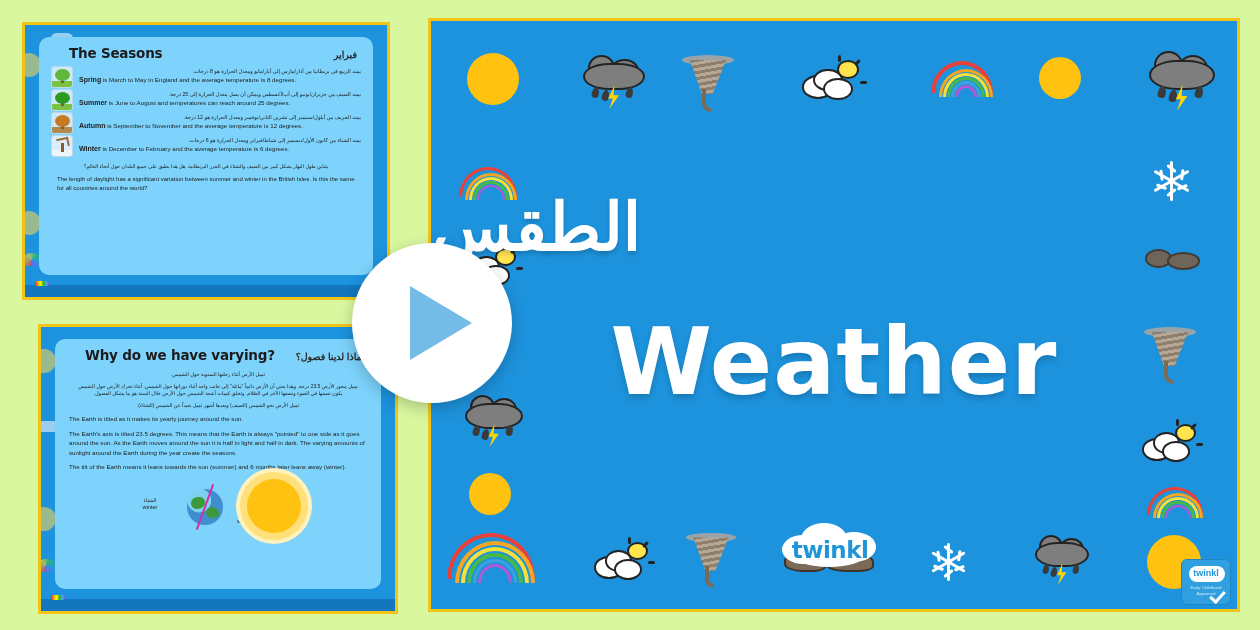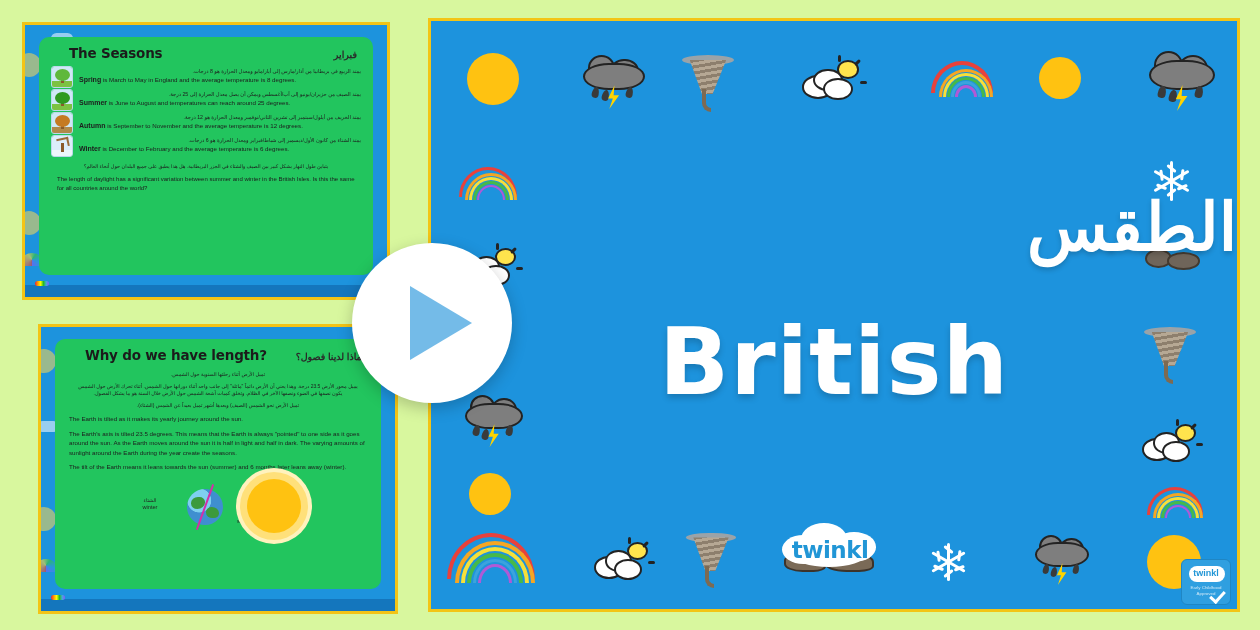--- a/index.html
+++ b/index.html
@@ -19,21 +19,21 @@
     position: absolute;
     background: #1d93dd;
     border: 3px solid #f3c416;
     overflow: hidden;
   }
   .slide-thumb.top    { left: 22px; top: 22px;  width: 368px; height: 278px; }
   .slide-thumb.bottom { left: 38px; top: 324px; width: 360px; height: 290px; }
 
   .thumb-inner {
     position: absolute; left: 14px; top: 12px; right: 14px; bottom: 22px;
-    background: #22c55e;
+    background: #7dd3fc;
     border-radius: 10px;
     padding: 6px 12px 12px 12px;
     overflow: hidden;
   }
   .thumb-bottombar {
     position: absolute; left: 0; right: 0; bottom: 0; height: 12px;
     background: #1476bd;
   }
   .thumb-bottombar:after {
     content:""; position:absolute; left:10px; top:-4px;
@@ -258,21 +258,21 @@
   .ic-snow i:before, .ic-snow i:after {
     content:""; position:absolute; left:-4px; width:11px; height:3px;
     background:#fff; border-radius:2px;
   }
   .ic-snow i:before { top:14%;  transform: rotate(38deg); }
   .ic-snow i:after  { top:76%;  transform: rotate(-38deg); }
 
   
   #title-ar {
     position:absolute; left:0; right:0; top:168px;
-    text-align:right; color:#fff;
+    text-align:left; color:#fff;
     font-family: Liberation Serif, serif;
     font-size: 66px; font-weight: 700; direction: rtl;
     text-shadow: 0 3px 5px rgba(0,0,0,.18);
   }
   #title-en {
     position:absolute; left:0; right:0; top:288px;
     text-align:center; color:#fff;
     font-family: "DejaVu Sans", sans-serif;
     font-size: 92px; font-weight: 700;
     letter-spacing: 1px;
@@ -420,21 +420,21 @@
     <div class="thumb-deco">
       <span class="d-sun" style="left:-9px; top:22px;"></span>
       <span class="d-cloud" style="left:-4px; top:94px;"></span>
       <span class="d-rb" style="left:-8px; top:232px;"></span>
       <span class="d-sun" style="left:-9px; top:180px;"></span>
       <span class="d-cloud" style="left:318px; top:170px;"></span>
     </div>
 
     <div class="thumb-inner">
       <div class="th-head">
-        <div class="th-title">Why do we have length?</div>
+        <div class="th-title">Why do we have varying?</div>
         <div class="th-title-ar">لماذا لدينا فصول؟</div>
       </div>
 
       <div class="t2-ar">تميل الأرض أثناء رحلتها السنوية حول الشمس.</div>
       <div class="t2-ar">يميل محور الأرض 23.5 درجة. وهذا يعني أن الأرض دائماً "مائلة" إلى جانب واحد أثناء دورانها حول الشمس. أثناء تحرك الأرض حول الشمس يكون نصفها في الضوء ونصفها الآخر في الظلام. وتخلق كميات أشعة الشمس حول الأرض خلال السنة هو ما يشكل الفصول.</div>
       <div class="t2-ar">تميل الأرض نحو الشمس (الصيف) وبعدها أشهر تميل بعيداً عن الشمس (الشتاء).</div>
 
       <div class="t2-en">The Earth is tilted as it makes its yearly journey around the sun.</div>
       <div class="t2-en">The Earth's axis is tilted 23.5 degrees. This means that the Earth is always "pointed" to one side as it goes around the sun. As the Earth moves around the sun it is half in light and half in dark. The varying amounts of sunlight around the Earth during the year create the seasons.</div>
       <div class="t2-en">The tilt of the Earth means it leans towards the sun (summer) and 6 months later leans away (winter).</div>
@@ -614,21 +614,21 @@
     <span class="p1"></span>
       <span class="p2"></span>
       <span class="body"></span>
     <span class="drop d1"></span>
       <span class="drop d2"></span>
       <span class="drop d3"></span>
       <span class="bolt"></span>
   </div>
 
   <div id="title-ar">الطقس</div>
-  <div id="title-en">British</div>
+  <div id="title-en">Weather</div>
 
   <div id="twinkl-logo">
     <span class="rock r1"></span>
     <span class="rock r2"></span>
     <span class="puff p1"></span>
     <span class="puff p2"></span>
     <span class="puff p3"></span>
     <span class="puff p4"></span>
     <div class="word">twinkl</div>
   </div>

